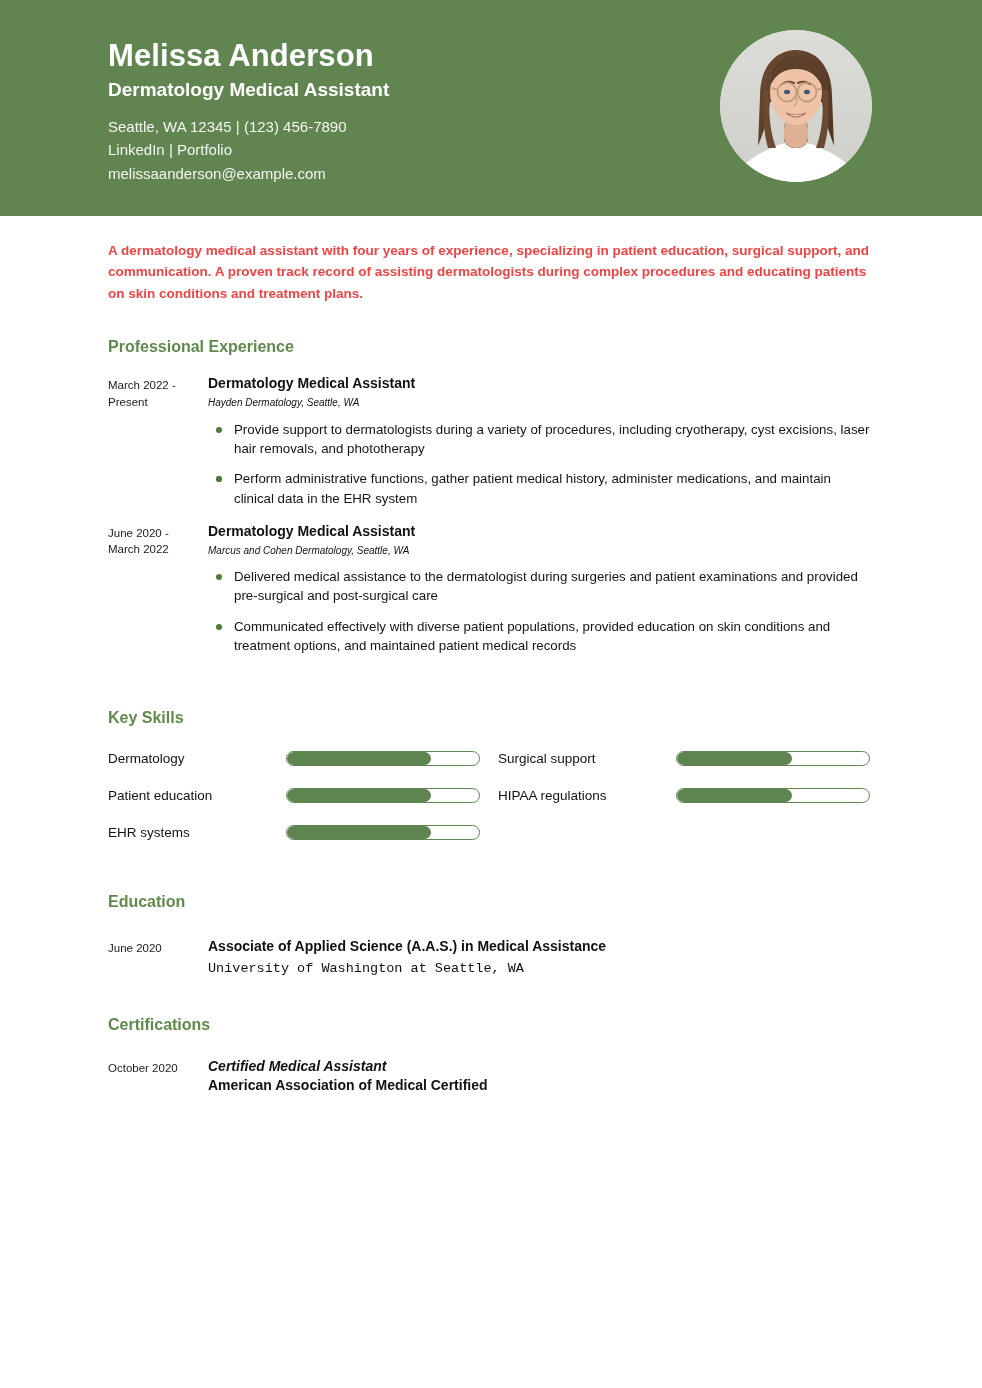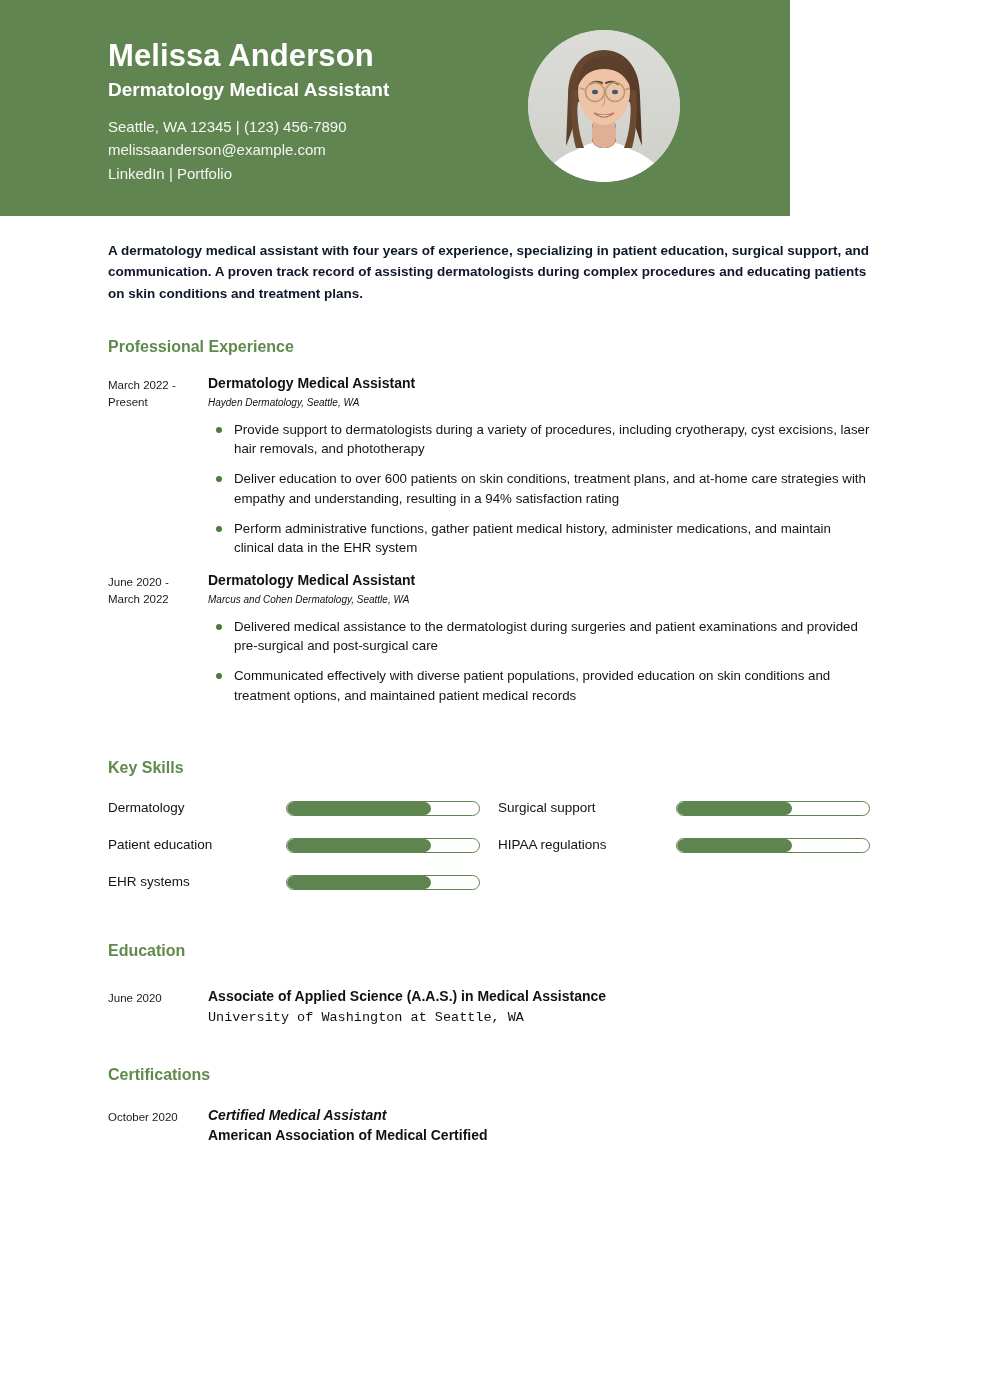--- a/index.html
+++ b/index.html
@@ -17,21 +17,21 @@
   .page {
     position: relative;
     width: 982px;
     height: 1388px;
     background: #ffffff;
   }
 
   
   .header {
     position: relative;
-    width: 790px;
+    width: 982px;
     height: 216px;
     background: #618551;
     box-sizing: border-box;
   }
   .header-inner {
     position: absolute;
     left: 108px;
     top: 38px;
     width: 560px;
   }
@@ -77,21 +77,21 @@
     position: relative;
     padding: 0 108px 0 108px;
     box-sizing: border-box;
     width: 982px;
   }
   .summary {
     margin-top: 24px;
     font-size: 13.5px;
     font-weight: bold;
     line-height: 1.58;
-    color: #0f172a;
+    color: #ef4444;
     width: 772px;
   }
 
   .section {
     margin-top: 34px;
   }
   .section-title {
     font-size: 16px;
     font-weight: bold;
     color: #5f8a4b;
@@ -215,22 +215,22 @@
 </head>
 <body>
 
 <div class="page">
 
   <div class="header">
     <div class="header-inner">
       <div class="name">Melissa Anderson</div>
       <div class="job-title">Dermatology Medical Assistant</div>
       <div class="contact-line">Seattle, WA 12345 | (123) 456-7890</div>
+      <div class="contact-line">LinkedIn | Portfolio</div>
       <div class="contact-line">melissaanderson@example.com</div>
-      <div class="contact-line">LinkedIn | Portfolio</div>
     </div>
 
     <div class="photo-wrap">
       <svg class="photo-svg" viewBox="0 0 152 152">
         <defs>
           <clipPath id="circleclip">
               <circle cx="76" cy="76" r="76"></circle>
             </clipPath>
           <linearGradient id="bgGrad" x1="0" y1="0" x2="0" y2="1">
             <stop offset="0%" stop-color="#dcdcd8"></stop>
@@ -286,21 +286,21 @@
     <div class="section">
       <h2 class="section-title">Professional Experience</h2>
 
       <div class="entry">
         <div class="entry-date">March 2022 - Present</div>
         <div class="entry-main">
           <div class="entry-role">Dermatology Medical Assistant</div>
           <div class="entry-org">Hayden Dermatology, Seattle, WA</div>
           <ul class="bullets">
             <li><span class="bullet-dot"></span><span>Provide support to dermatologists during a variety of procedures, including cryotherapy, cyst excisions, laser hair removals, and phototherapy</span></li>
-            <li><span class="bullet-dot"></span><span>Deliver education to over 600 patients on skin conditions, treatment plans, and at-home care strategies with empathy and understanding, resulting in a 94% satisfaction rating</span></li>
+            <li><span class="bullet-dot"></span></li>
             <li><span class="bullet-dot"></span><span>Perform administrative functions, gather patient medical history, administer medications, and maintain clinical data in the EHR system</span></li>
           </ul>
         </div>
       </div>
 
       <div class="entry" style="margin-top:14px;">
         <div class="entry-date">June 2020 - March 2022</div>
         <div class="entry-main">
           <div class="entry-role">Dermatology Medical Assistant</div>
           <div class="entry-org">Marcus and Cohen Dermatology, Seattle, WA</div>

